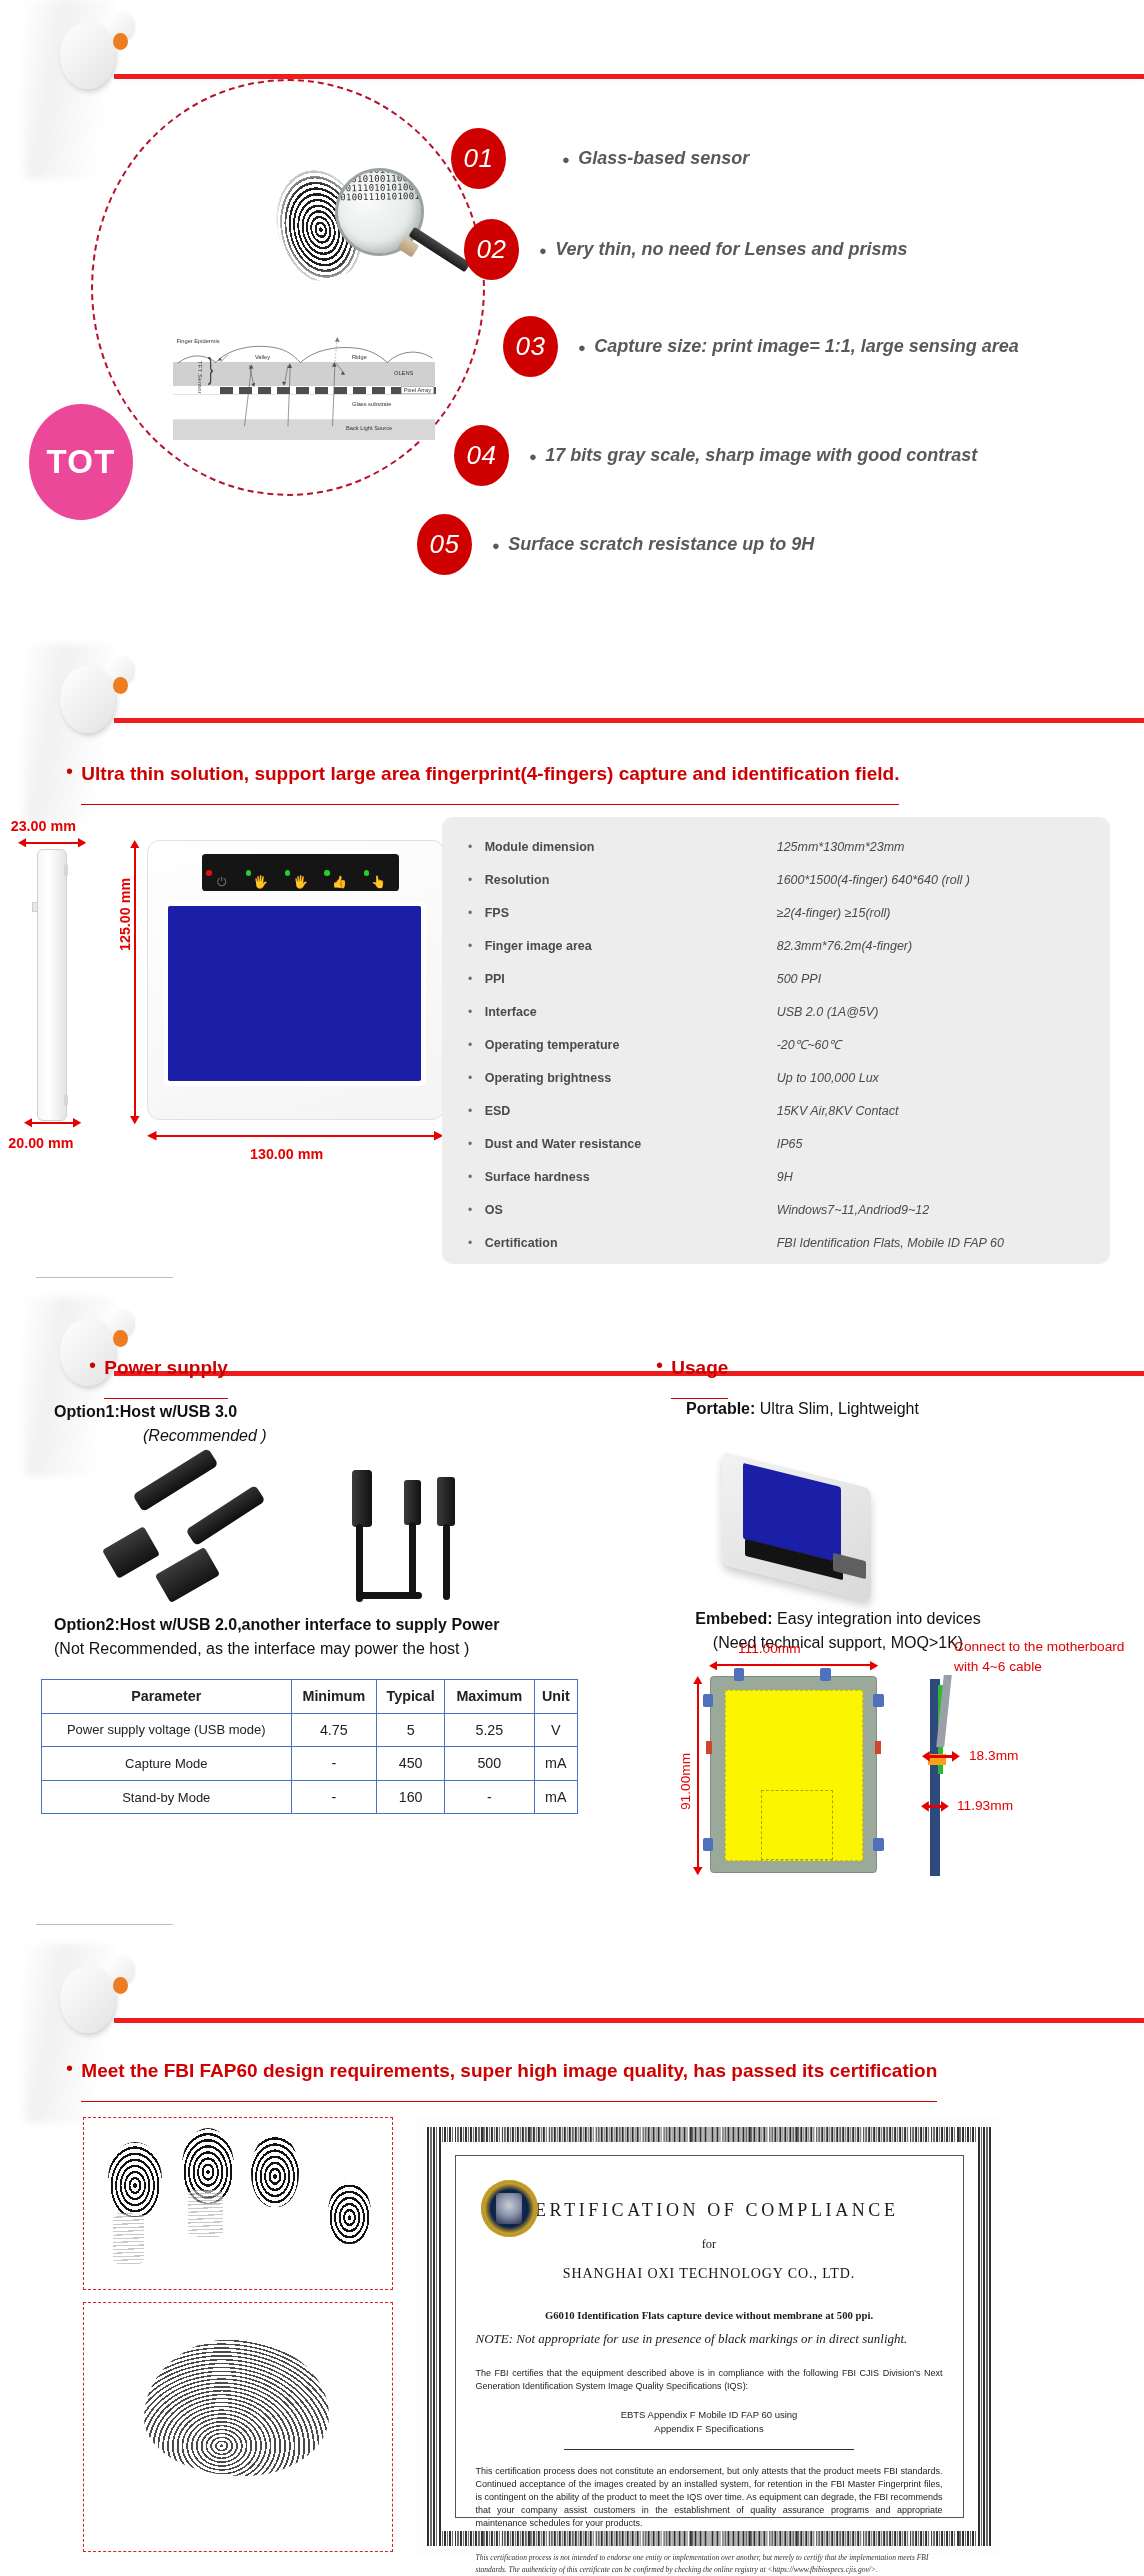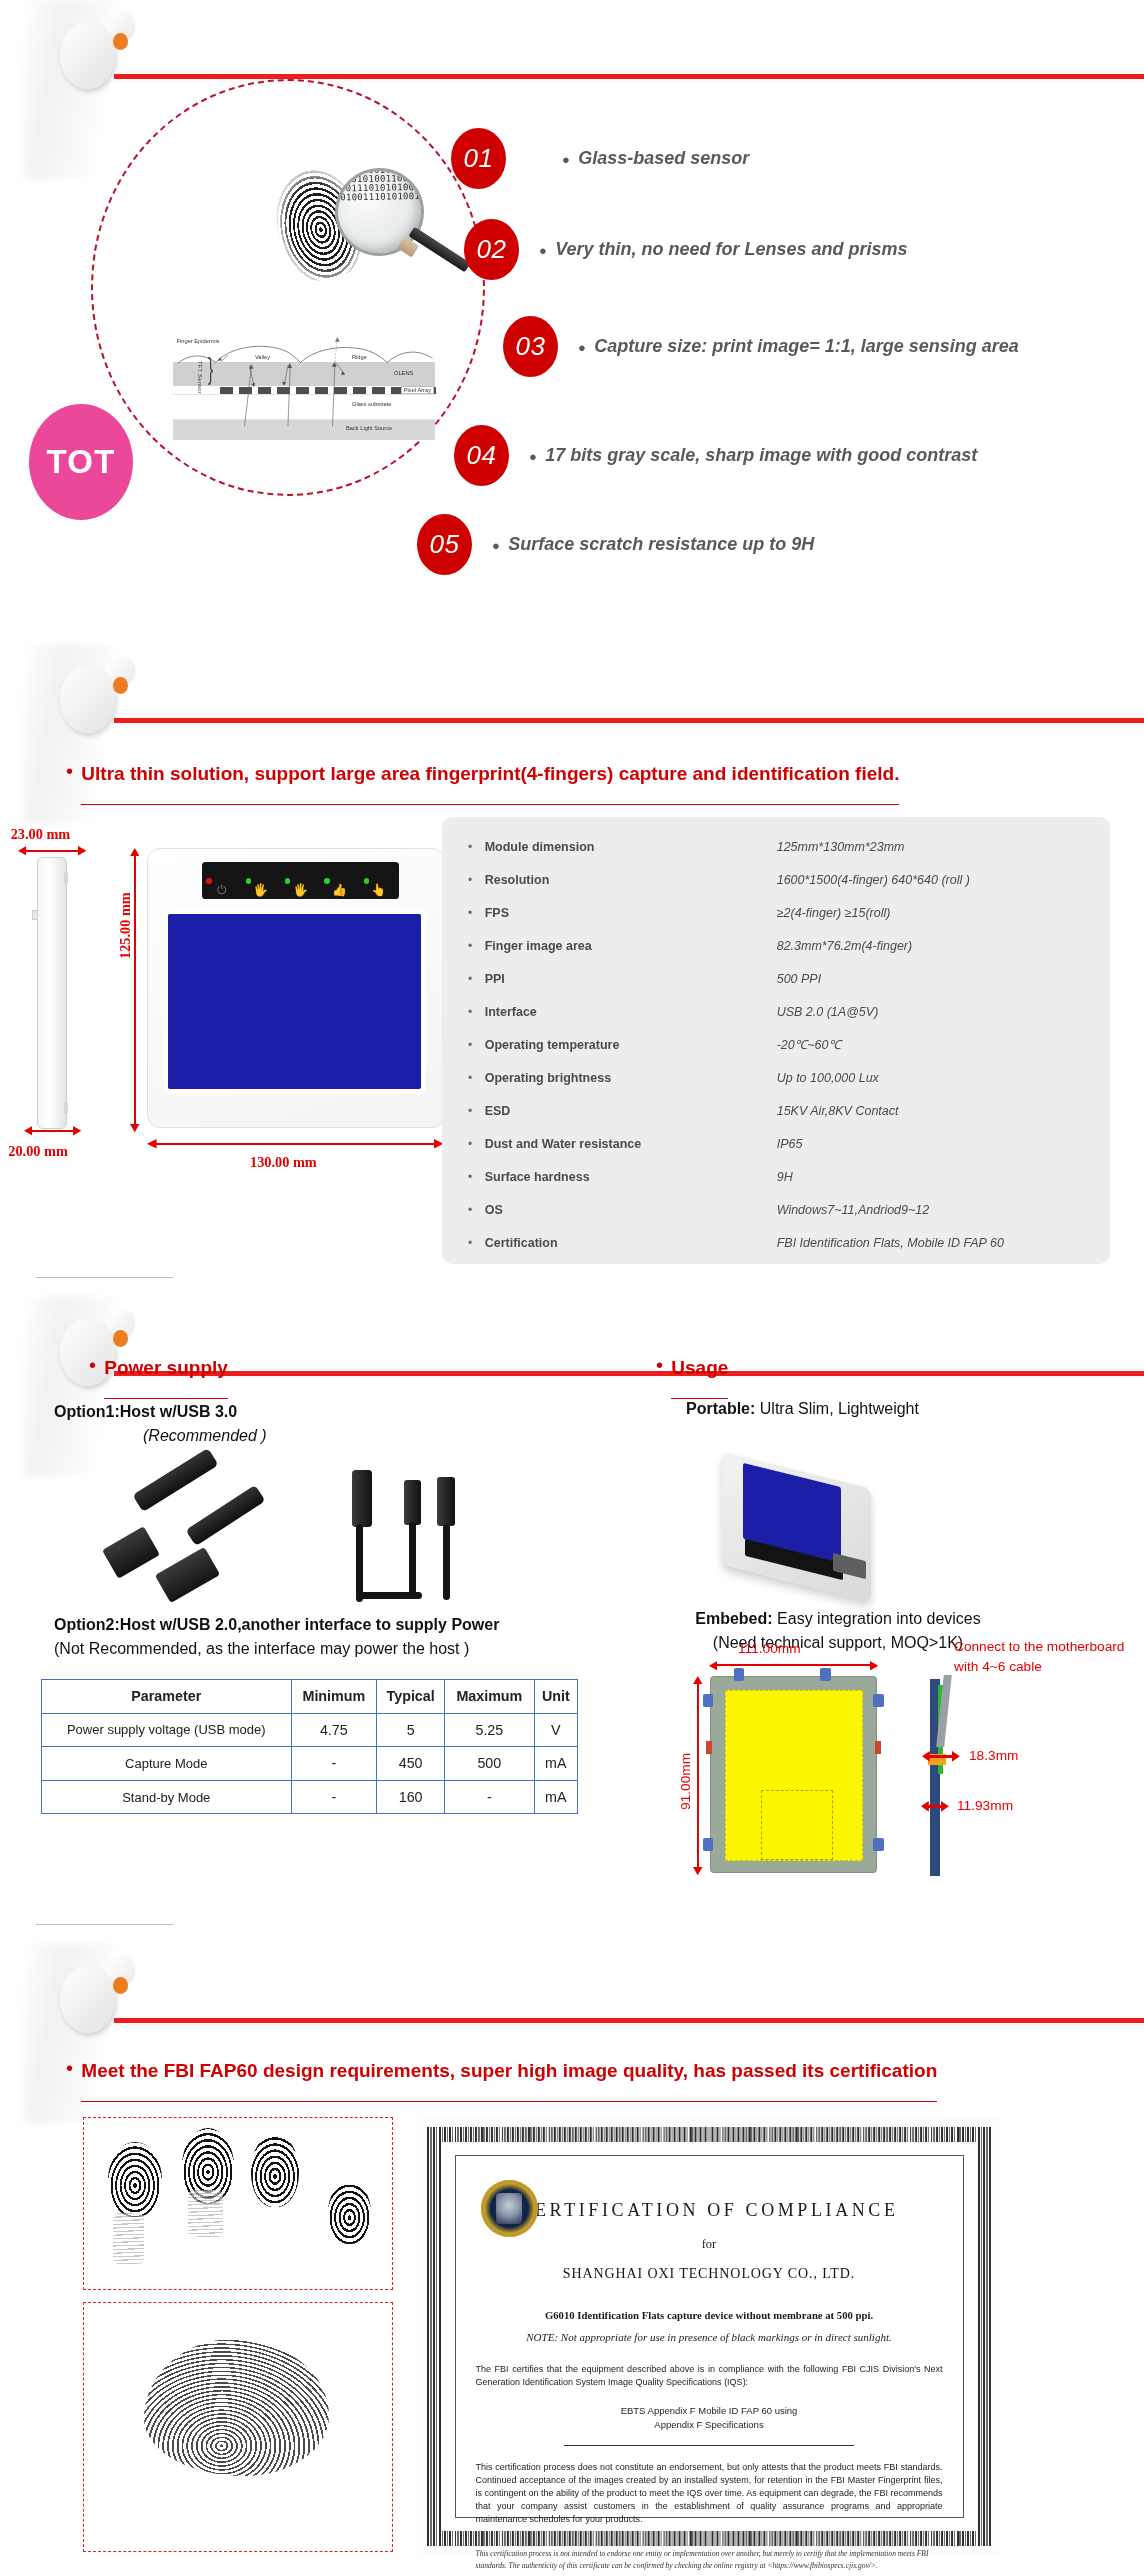--- a/index.html
+++ b/index.html
@@ -150,21 +150,21 @@
   .spec-card {
     position: absolute; left: 442px; top: 173px; width: 668px; height: 447px;
     background: #ededed; border-radius: 10.7px; padding: 13px 0 0 0;
   }
   .spec-row { display: flex; align-items: center; height: 33px; padding-left: 26px; }
   .spec-row .bt { width: 16.7px; color: #6c6c6c; font-size: 12px; }
   .spec-row .k { width: 292px; font-weight: bold; font-size: 12.5px; color: #4b4b4b; }
   .spec-row .v { font-size: 12.5px; font-style: italic; color: #4b4b4b; }
 
   
-  .dev-wrap { position: absolute; left: 0; top: 184px; width: 442px; height: 417px; font-family: Liberation Serif, serif; }
+  .dev-wrap { position: absolute; left: 0; top: 176px; width: 442px; height: 417px; }
   .dev-side {
     position: absolute; left: 37px; top: 29px; width: 30px; height: 272px;
     background: linear-gradient(90deg,#f6f6f6,#ffffff 40%,#e4e4e4);
     border: 1.2px solid #cfcfcf; border-radius: 6px;
   }
   .dev-side .nub {
     position: absolute; left: -6px; top: 52px; width: 6px; height: 9.5px; background:#e7e7e7; border:0.6px solid #cfcfcf;
   }
   .dev-side .pad1, .dev-side .pad2 {
     position: absolute; right: -2.4px; width: 4.8px; height: 12px; background: #d3d7da; border-radius: 1.8px;
@@ -299,22 +299,22 @@
   .cert .forw { text-align:center; font-family:"Liberation Serif",serif; font-size: 12.5px; margin-top: 15.5px; color:#222; }
   .cert h2 {
     text-align:center; font-family:"Liberation Serif", serif; font-weight: normal;
     font-size: 14px; letter-spacing: 0.9px; margin-top: 14.3px; color:#151515;
   }
   .cert .devline {
     text-align:center; font-family:"Liberation Serif",serif; font-weight:bold;
     font-size: 10.7px; margin-top: 27.4px; color:#1a1a1a;
   }
   .cert .noteline {
-    text-align:center; font-family:"Liberation Serif",serif; font-style: italic;
-    font-size: 11px; margin-top: 9.5px; color:#1a1a1a;
+    font-family:"Liberation Serif",serif; font-style: italic;
+    font-size: 13px; margin-top: 9.5px; color:#1a1a1a;
   }
   .cert .body {
     font-size: 9px; line-height: 13px; margin-top: 20px; color:#222; text-align: justify;
   }
   .cert .spec {
     text-align:center; font-size: 9.5px; line-height: 14.3px; margin-top: 15.5px; color:#1d1d1d;
   }
   .cert .hr { width: 62%; margin: 12px auto 0; border-top: 0.9px solid #333; }
   .cert .para2 { font-size: 9px; line-height: 13px; margin-top: 15.5px; color:#222; text-align: justify; }
   .cert .fine {

